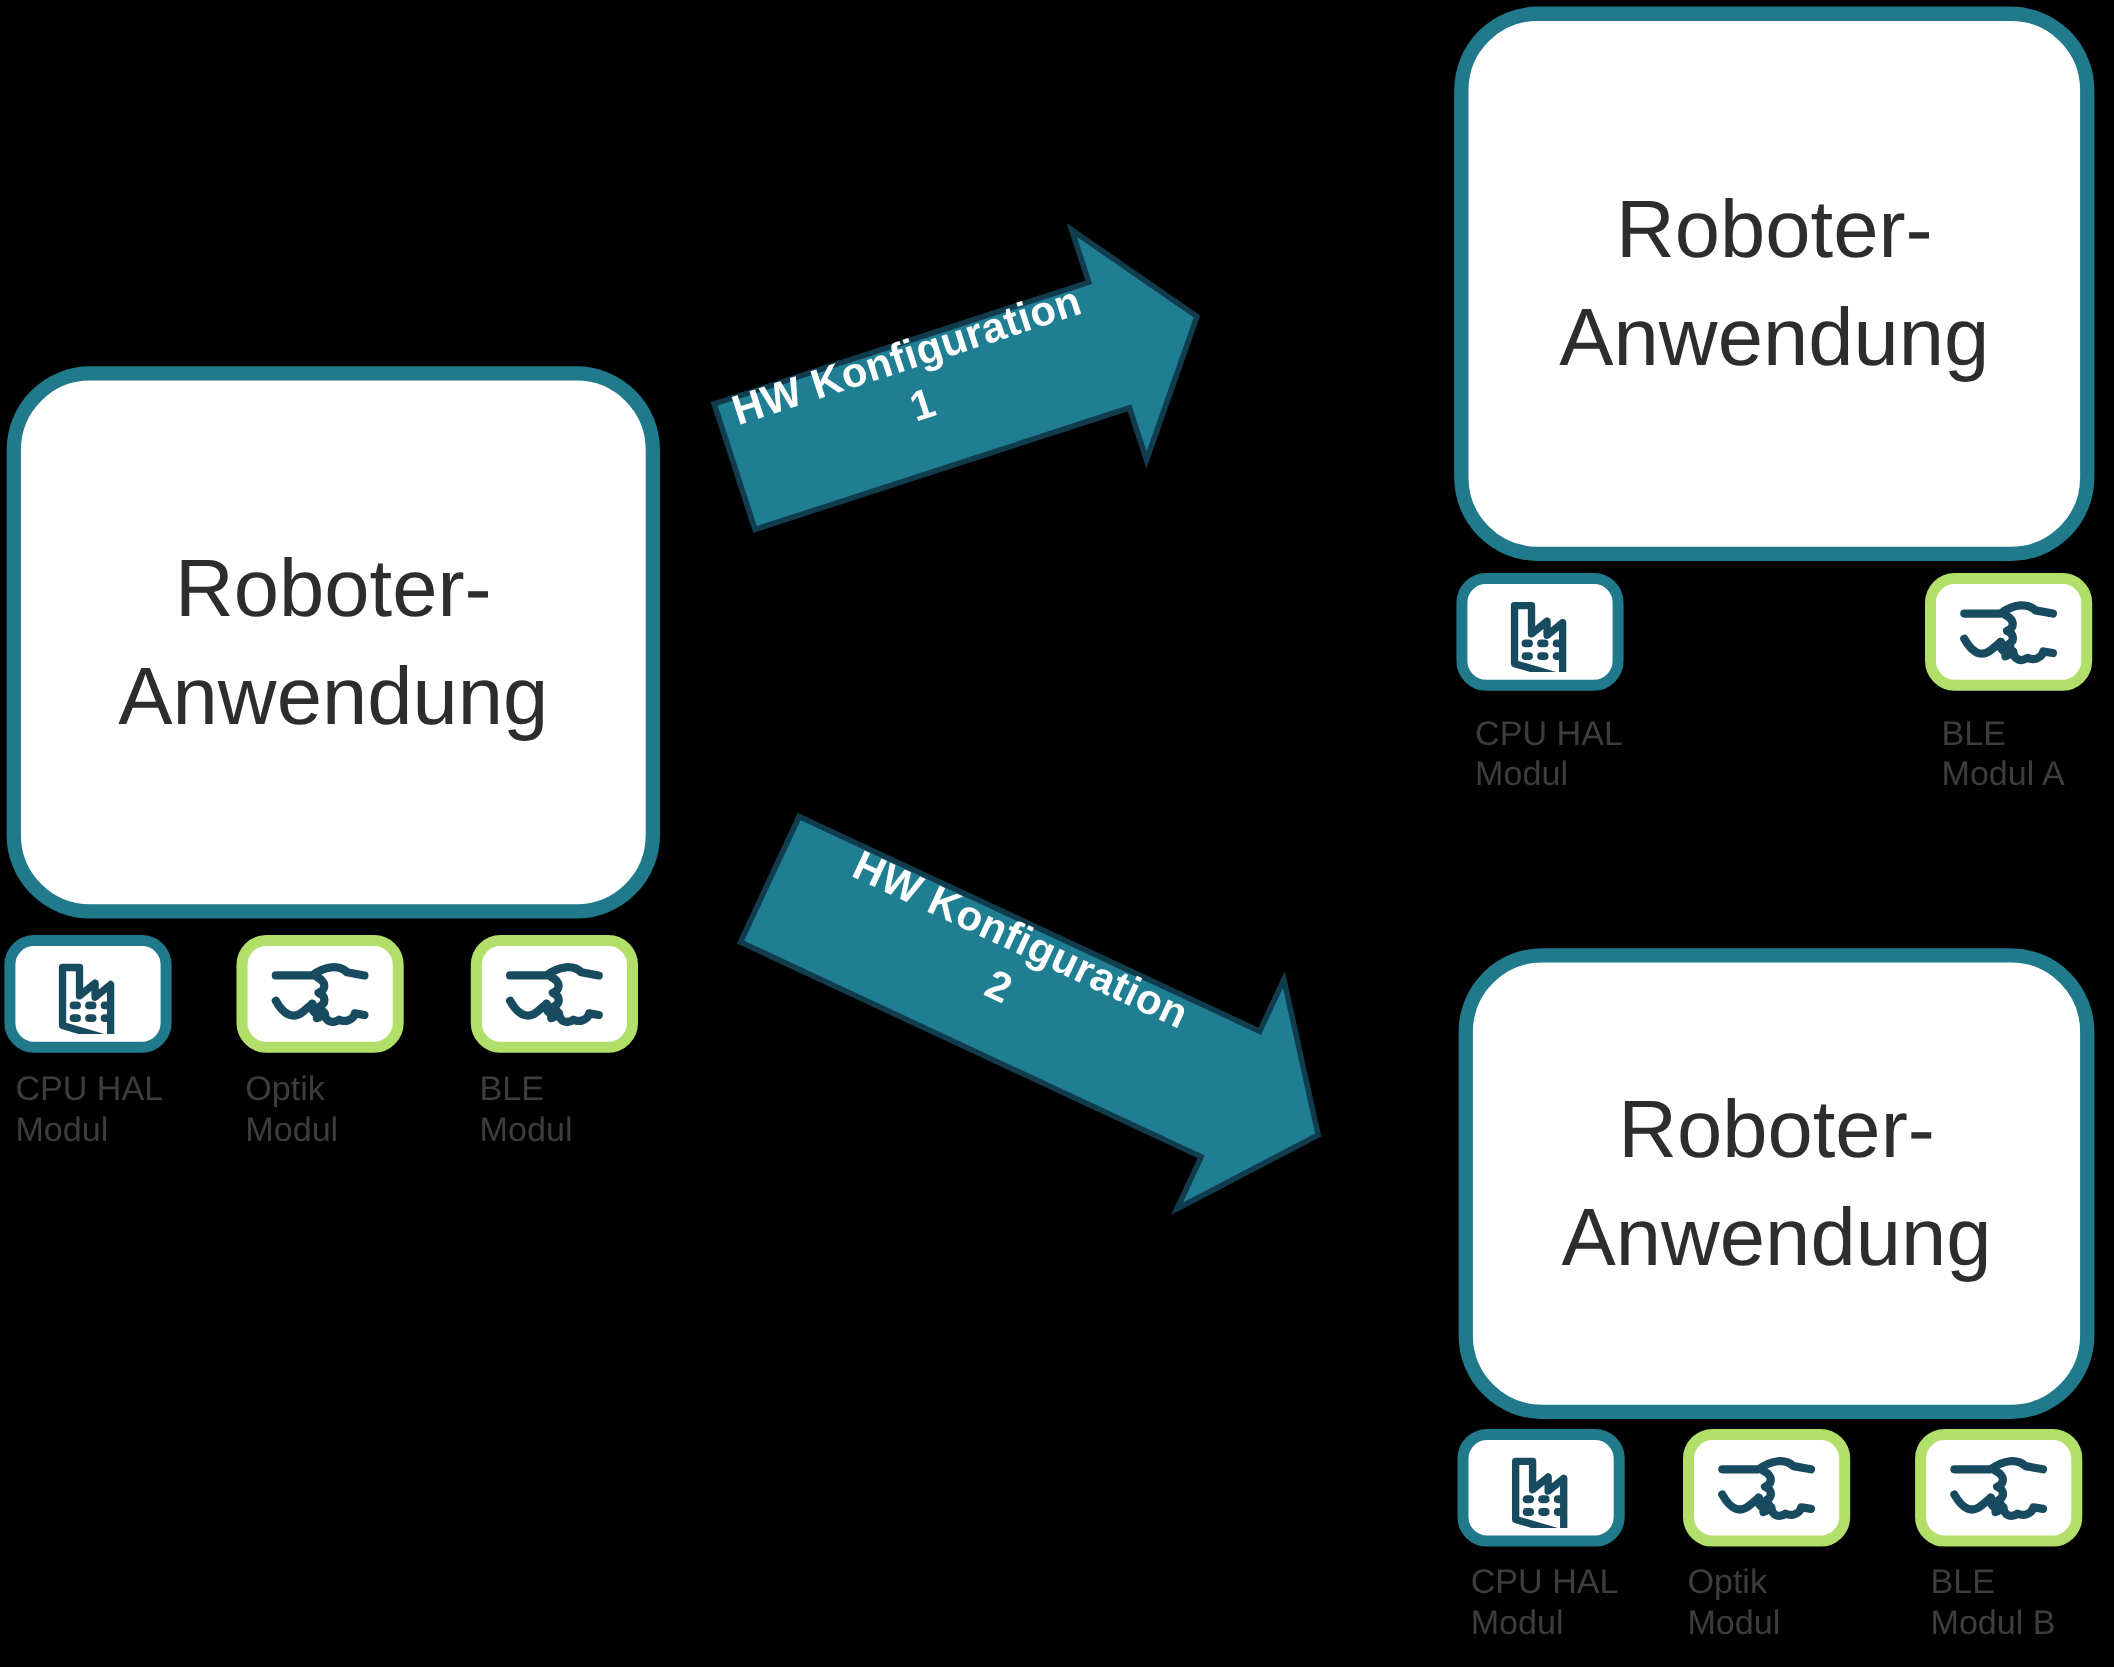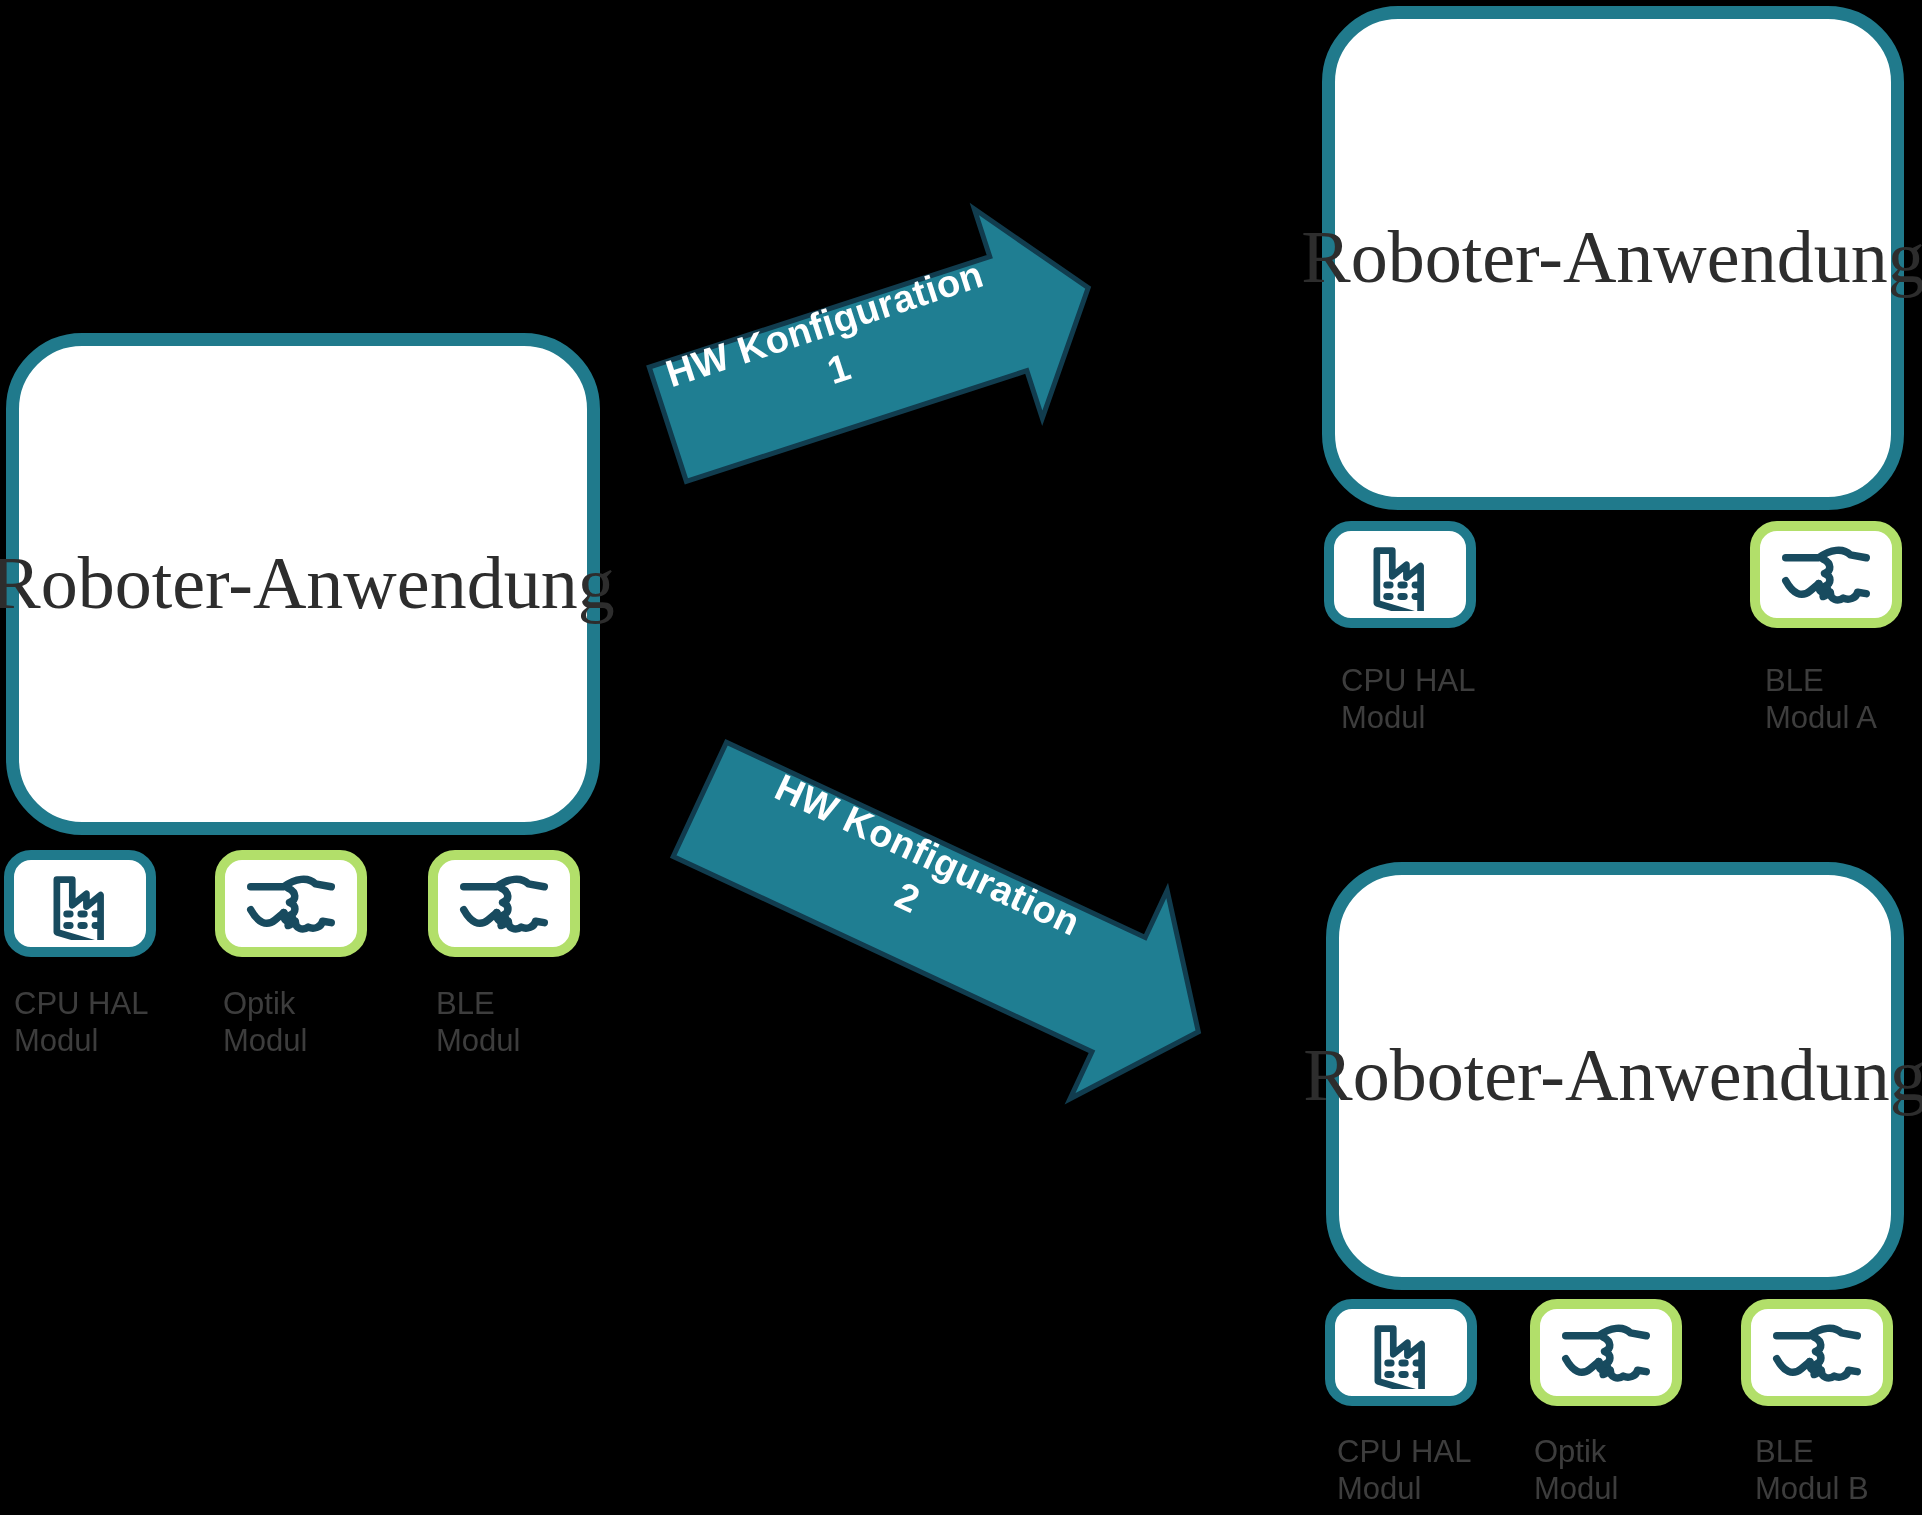--- a/index.html
+++ b/index.html
@@ -11,24 +11,24 @@
     overflow:hidden;
   }
   
   .bigbox{
     position:absolute;
     box-sizing:border-box;
     background:#ffffff;
     border:13px solid #207a8c;
     border-radius:76px;
     display:flex;
+    flex-direction:column;
     align-items:center;
     justify-content:center;
     text-align:center;
-    font-family:Liberation Serif, serif;
   }
   .bigbox .title-line{
     font-size:74px;
     line-height:1.32;
     color:#2d2d2d;
     white-space:nowrap;
   }
   
   .arrow{
     position:absolute;
@@ -65,21 +65,20 @@
     stroke-linecap:round;
     stroke-linejoin:round;
   }
   .module .fillst{fill:#184b5f;stroke:none;}
   .module-label{
     position:absolute;
     font-size:31px;
     line-height:37px;
     color:#3d3d3d;
     white-space:nowrap;
-    margin-top:14px;
   }
 </style>
 </head>
 <body>
 
 <div class="canvas">
 
   <div class="bigbox" style="left:6px;top:333px;width:594px;height:502px;">
     <div class="title-line">Roboter-</div>
     <div class="title-line">Anwendung</div>

